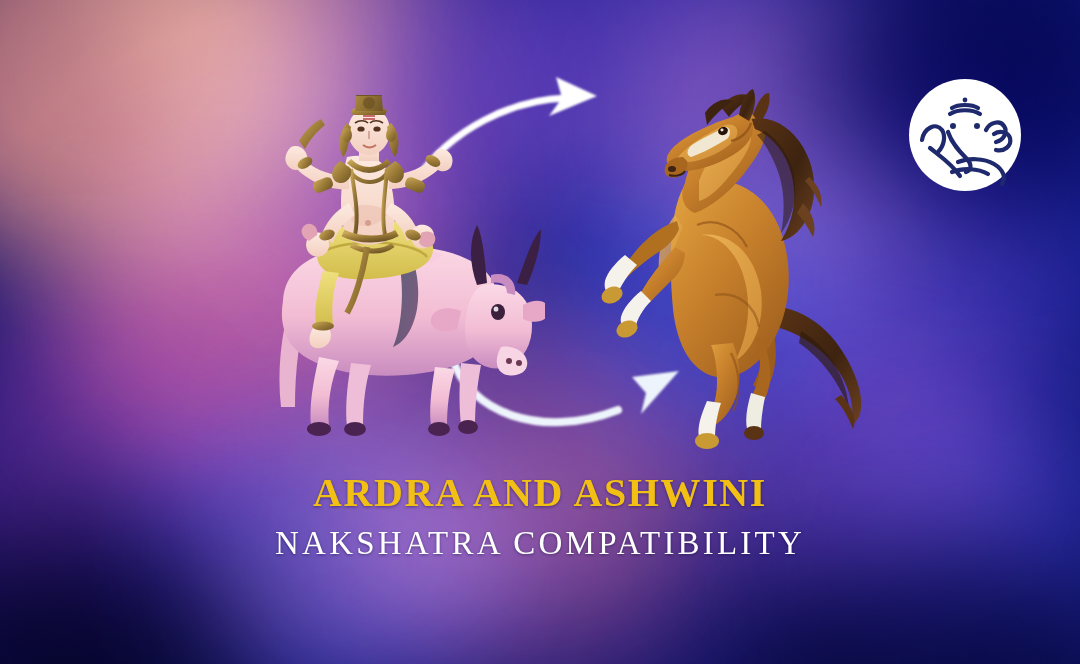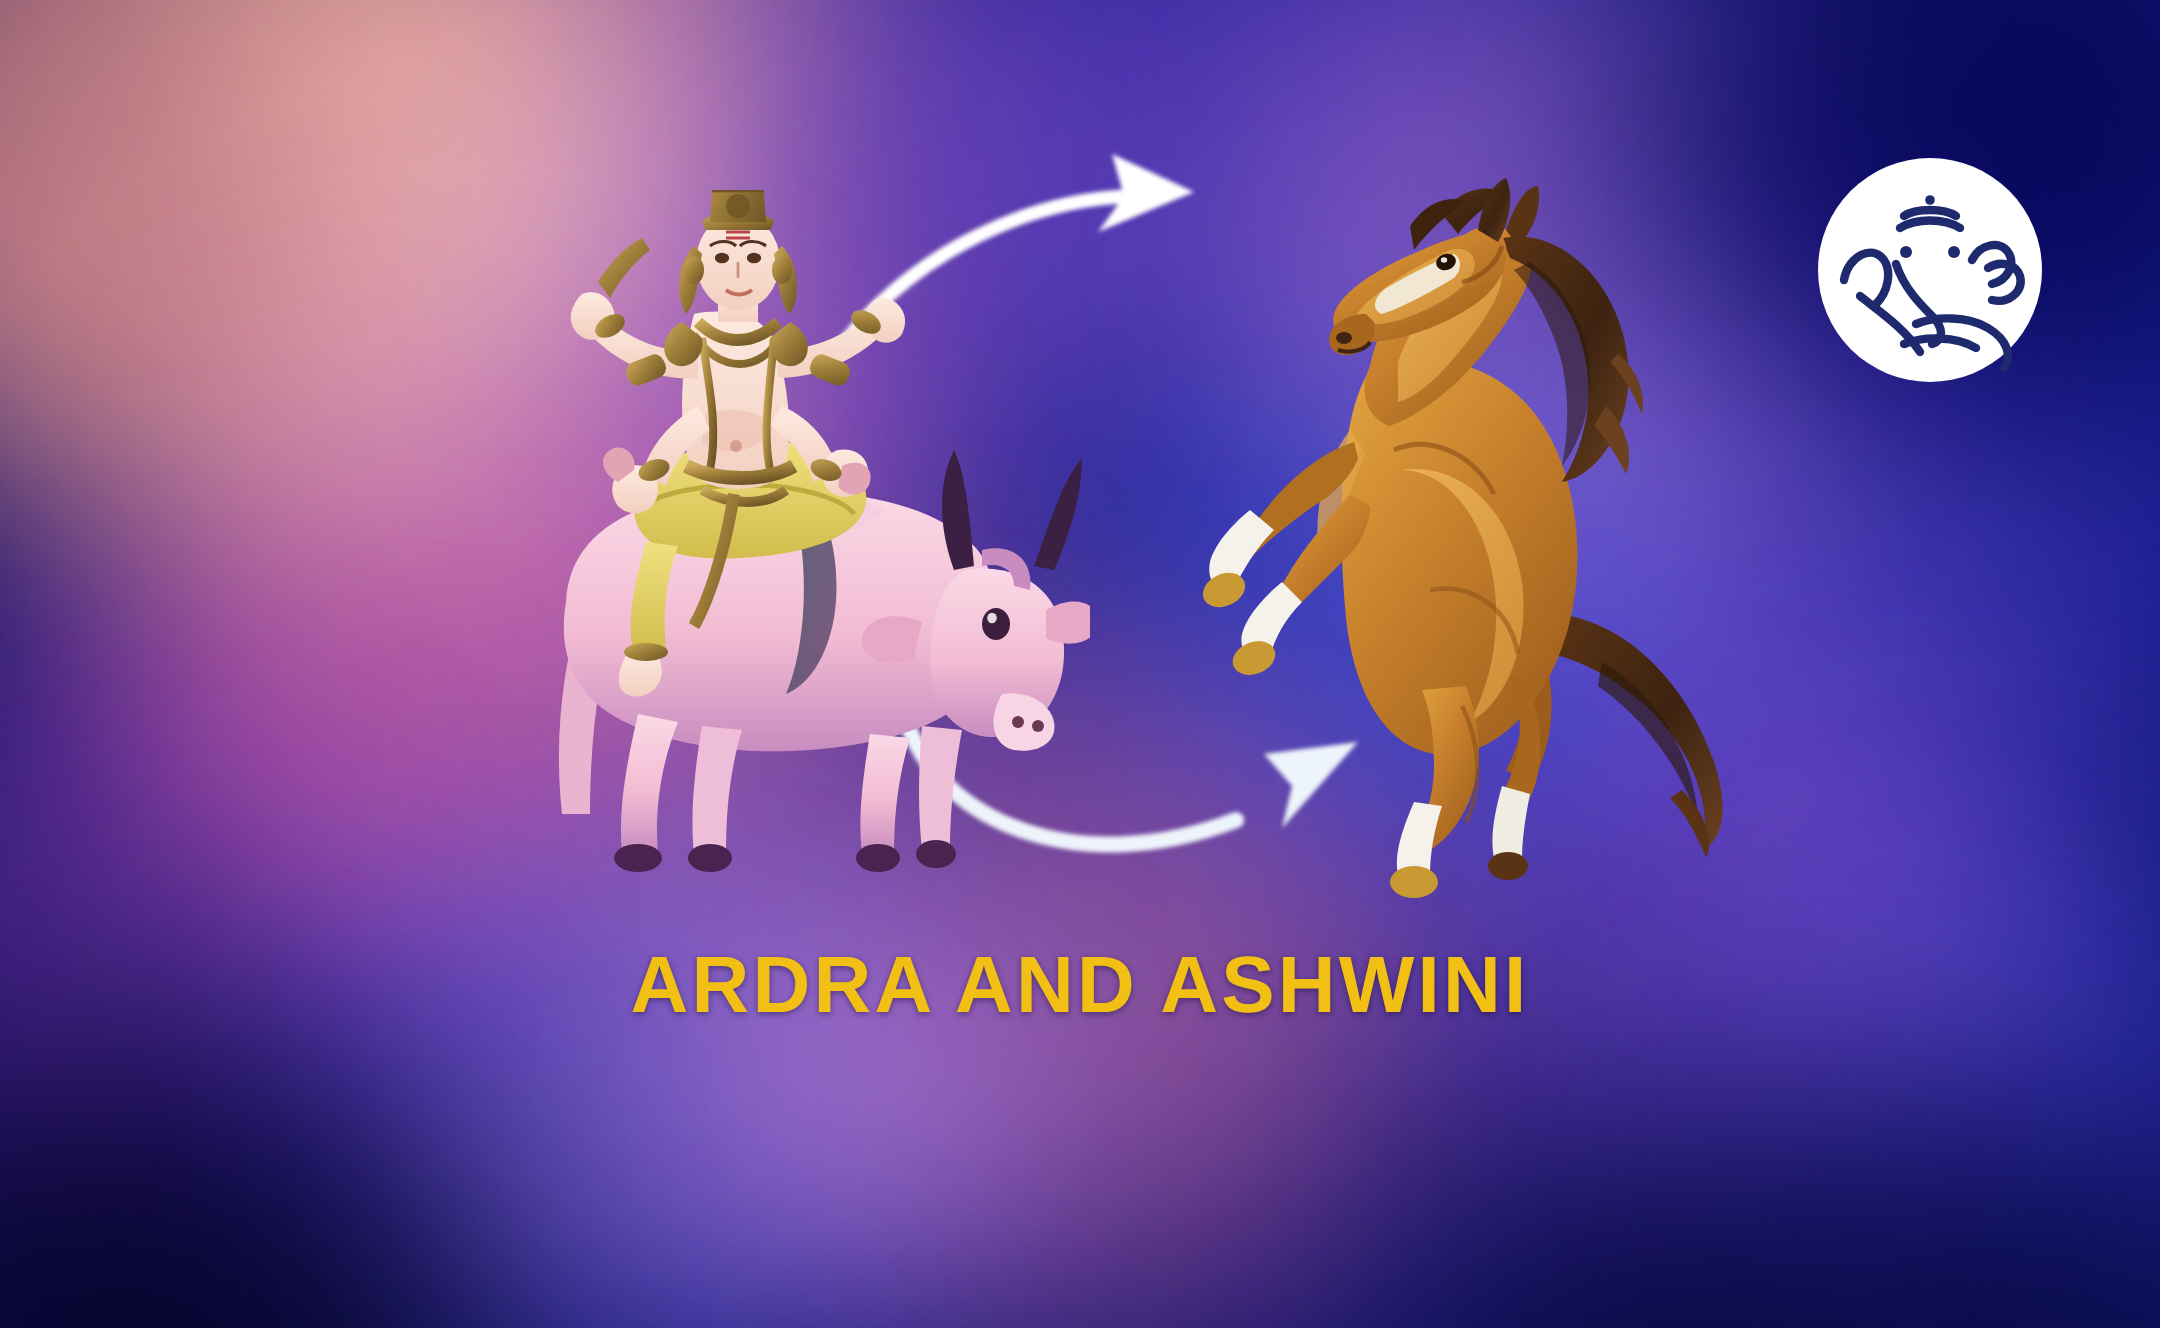--- a/index.html
+++ b/index.html
@@ -76,20 +76,21 @@
     height: 114px;
   }
 
   
   .titles {
     position: absolute;
     left: 0;
     right: 0;
     top: 472px;
     text-align: center;
+    font-family: Liberation Serif, serif;
   }
   .title-main {
     font-size: 40px;
     font-weight: bold;
     letter-spacing: 1.6px;
     color: #F2C014;
     line-height: 1.05;
     margin: 0;
     text-shadow: 0 1px 3px rgba(10,6,50,.45);
   }
@@ -436,15 +437,16 @@
       <path d="M 86,56 C 92,52 100,54 102,60 C 104,68 96,74 88,72"></path>
 
       <path d="M 22,70 C 32,78 44,86 52,98"></path>
       <path d="M 50,84 C 60,80 76,80 86,86 C 96,92 98,100 94,106"></path>
       <path d="M 44,94 C 54,90 70,90 80,96"></path>
     </g>
   </svg>
 
   <div class="titles">
     <div class="title-main">ARDRA AND ASHWINI</div>
+    <div class="title-sub">NAKSHATRA COMPATIBILITY</div>
   </div>
 
 </div>
 
 </body></html>

